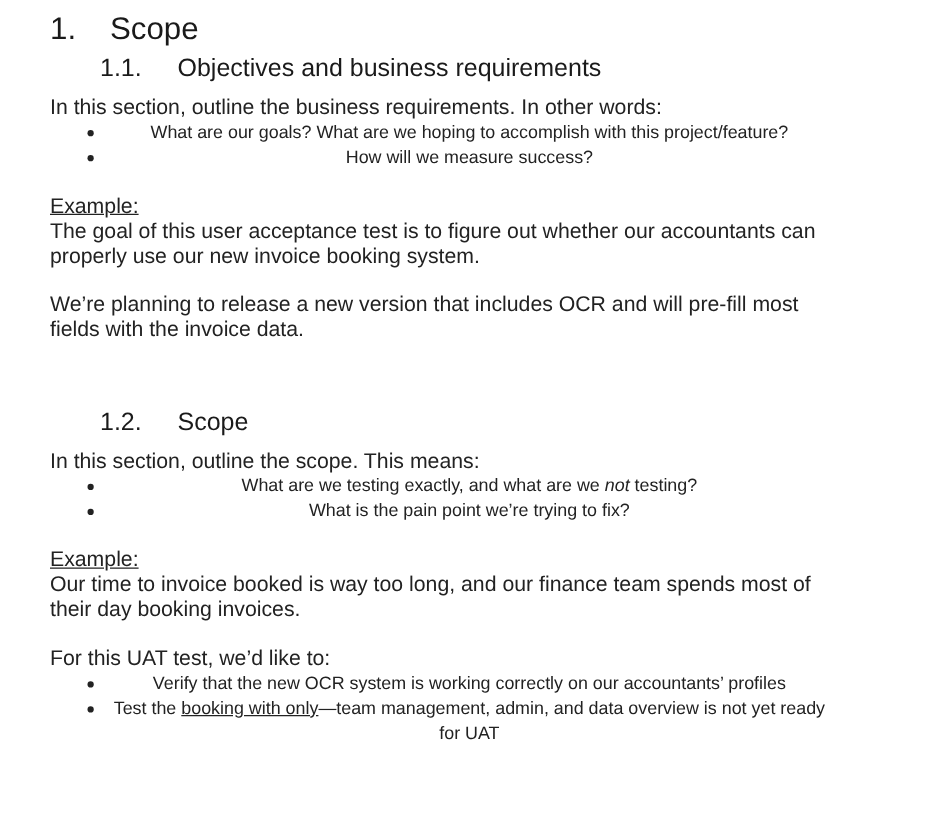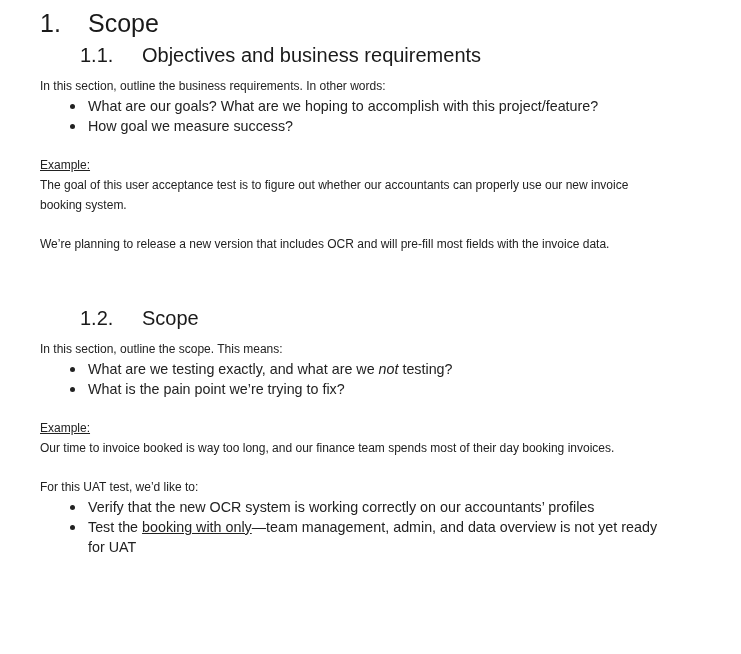--- a/index.html
+++ b/index.html
@@ -55,41 +55,42 @@
     width: 62px;
     flex: 0 0 62px;
     margin-left: 80px;
   }
   .h2.second {
     padding-top: 2px;
   }
 
   
   .para {
-    font-size: 12px;
+    font-size: 17px;
     line-height: 20px;
     margin: 0;
     padding: 0;
     color: #222222;
     max-width: 625px;
     margin-left: 40px;
   }
   .spacer-sm { height: 8px; }
   .spacer-md { height: 19px; }
   .spacer-xl { height: 30px; }
 
   u.ex { text-decoration: underline; text-align: center; }
   em { font-style: italic; }
   u.inline { text-decoration: underline; }
 
   
   ul.bullets {
     list-style: none;
     margin: 0;
     padding: 0;
+    text-align: center;
   }
   ul.bullets li {
     position: relative;
     font-size: 14.3px;
     line-height: 20px;
     color: #222222;
     margin: 0 0 0 88px;
     padding: 0;
     max-width: 575px;
   }
@@ -118,21 +119,21 @@
     <span class="num">1.1.</span>
     <span>Objectives and business requirements</span>
   </div>
 
   <div class="spacer-sm"></div>
 
   <p class="para">In this section, outline the business requirements. In other words:</p>
 
   <ul class="bullets">
     <li>What are our goals? What are we hoping to accomplish with this project/feature?</li>
-    <li>How goal we measure success?</li>
+    <li>How will we measure success?</li>
   </ul>
 
   <div class="spacer-md"></div>
 
   <p class="para"><u class="ex">Example:</u></p>
 
   <p class="para">The goal of this user acceptance test is to figure out whether our accountants can properly use our new invoice booking system.</p>
 
   <div class="spacer-md"></div>
 

